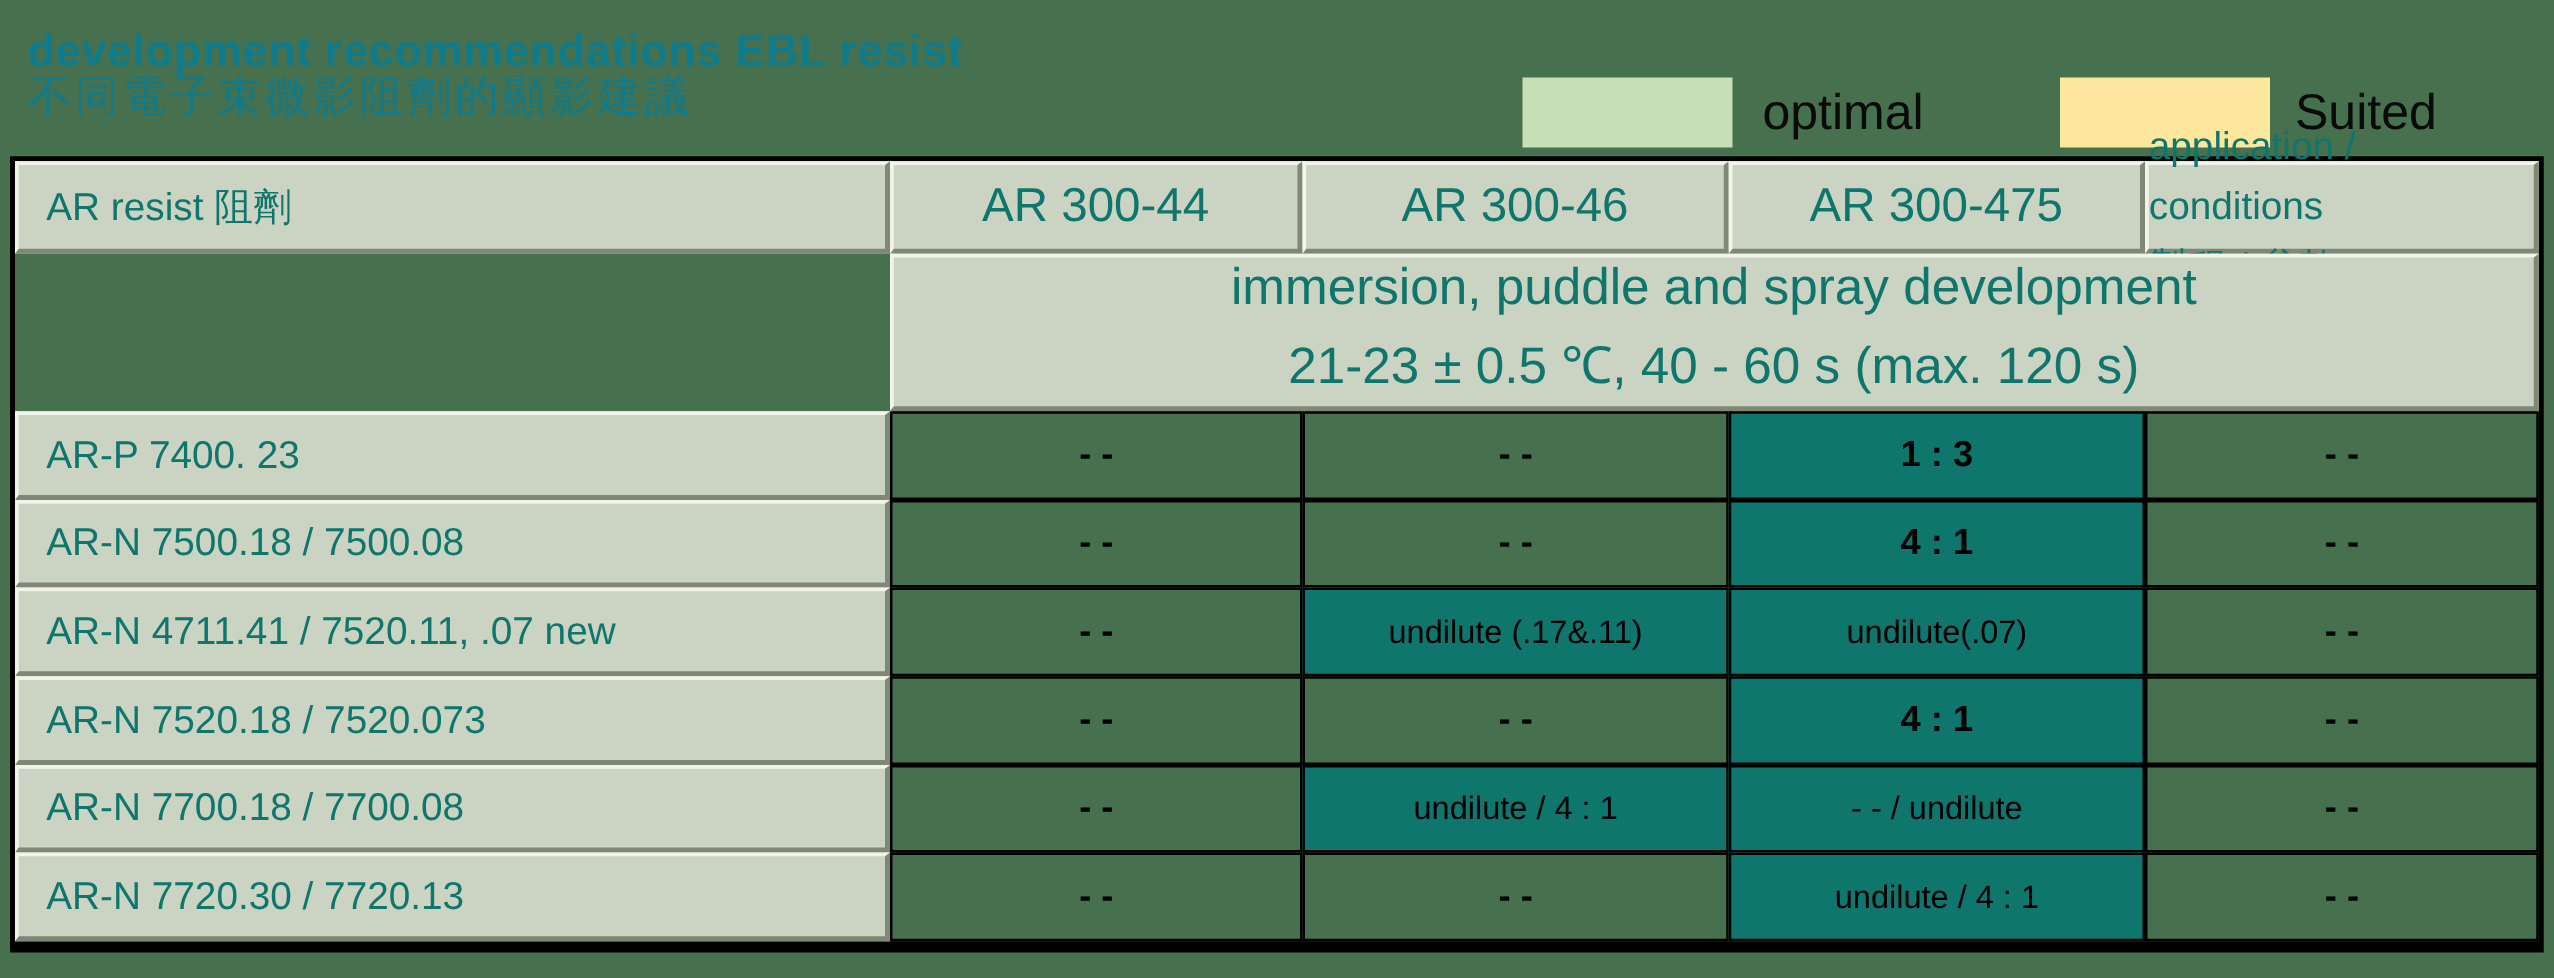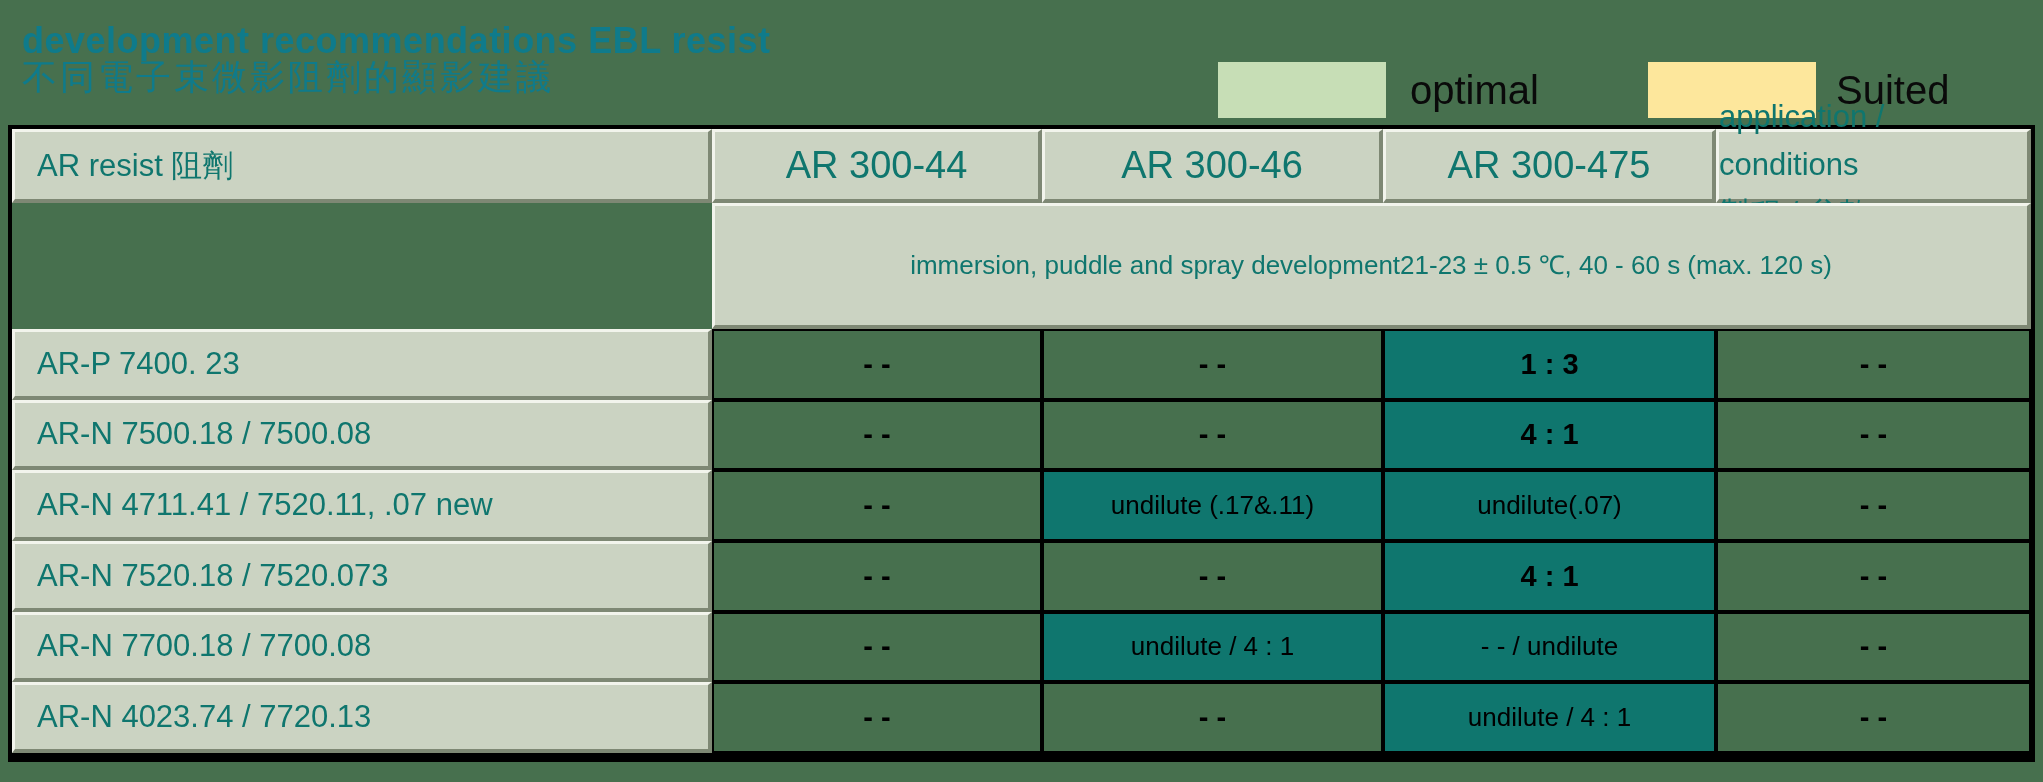--- a/index.html
+++ b/index.html
@@ -50,22 +50,22 @@
     border-right:4px solid #7e8874;
     border-bottom:4px solid #7e8874;
     box-sizing:border-box;
     display:flex;align-items:center;
     color:#0f766e;
   }
   .lcell{justify-content:flex-start;padding-left:22px;font-size:31px;}
   .hcell{justify-content:center;font-size:38px;}
   .cond-label{flex-direction:column;align-items:flex-start;justify-content:center;
     line-height:1.55;font-size:31px;}
-  .cond-value{grid-column:2 / 6;flex-direction:row;align-items:center;justify-content:center;
-    line-height:1.55;font-size:26px;}
+  .cond-value{grid-column:2 / 6;flex-direction:column;align-items:center;justify-content:flex-end;
+    line-height:1.55;font-size:41px;}
   
   .dcell{
     box-sizing:border-box;
     border:2.5px solid #000;
     display:flex;align-items:center;justify-content:center;
     font-size:29px;font-weight:600;color:#000;
     background:transparent;
   }
   .dcell[data-status="optimal"]{background:#0f766e;}
   .dcell.sm{font-size:26px;font-weight:500;}
@@ -122,20 +122,20 @@
     <div class="dcell" data-status="none">- -</div>
     <div class="dcell" data-status="optimal">4 : 1</div>
     <div class="dcell" data-status="none">- -</div>
 
     <div class="bevel lcell">AR-N 7700.18 / 7700.08</div>
     <div class="dcell" data-status="none">- -</div>
     <div class="dcell sm" data-status="optimal">undilute / 4 : 1</div>
     <div class="dcell sm" data-status="optimal">- - / undilute</div>
     <div class="dcell" data-status="none">- -</div>
 
-    <div class="bevel lcell">AR-N 4023.74 / 7720.13</div>
+    <div class="bevel lcell">AR-N 7720.30 / 7720.13</div>
     <div class="dcell" data-status="none">- -</div>
     <div class="dcell" data-status="none">- -</div>
     <div class="dcell sm" data-status="optimal">undilute / 4 : 1</div>
     <div class="dcell" data-status="none">- -</div>
 
   </div>
 </div>
 
 </body></html>

